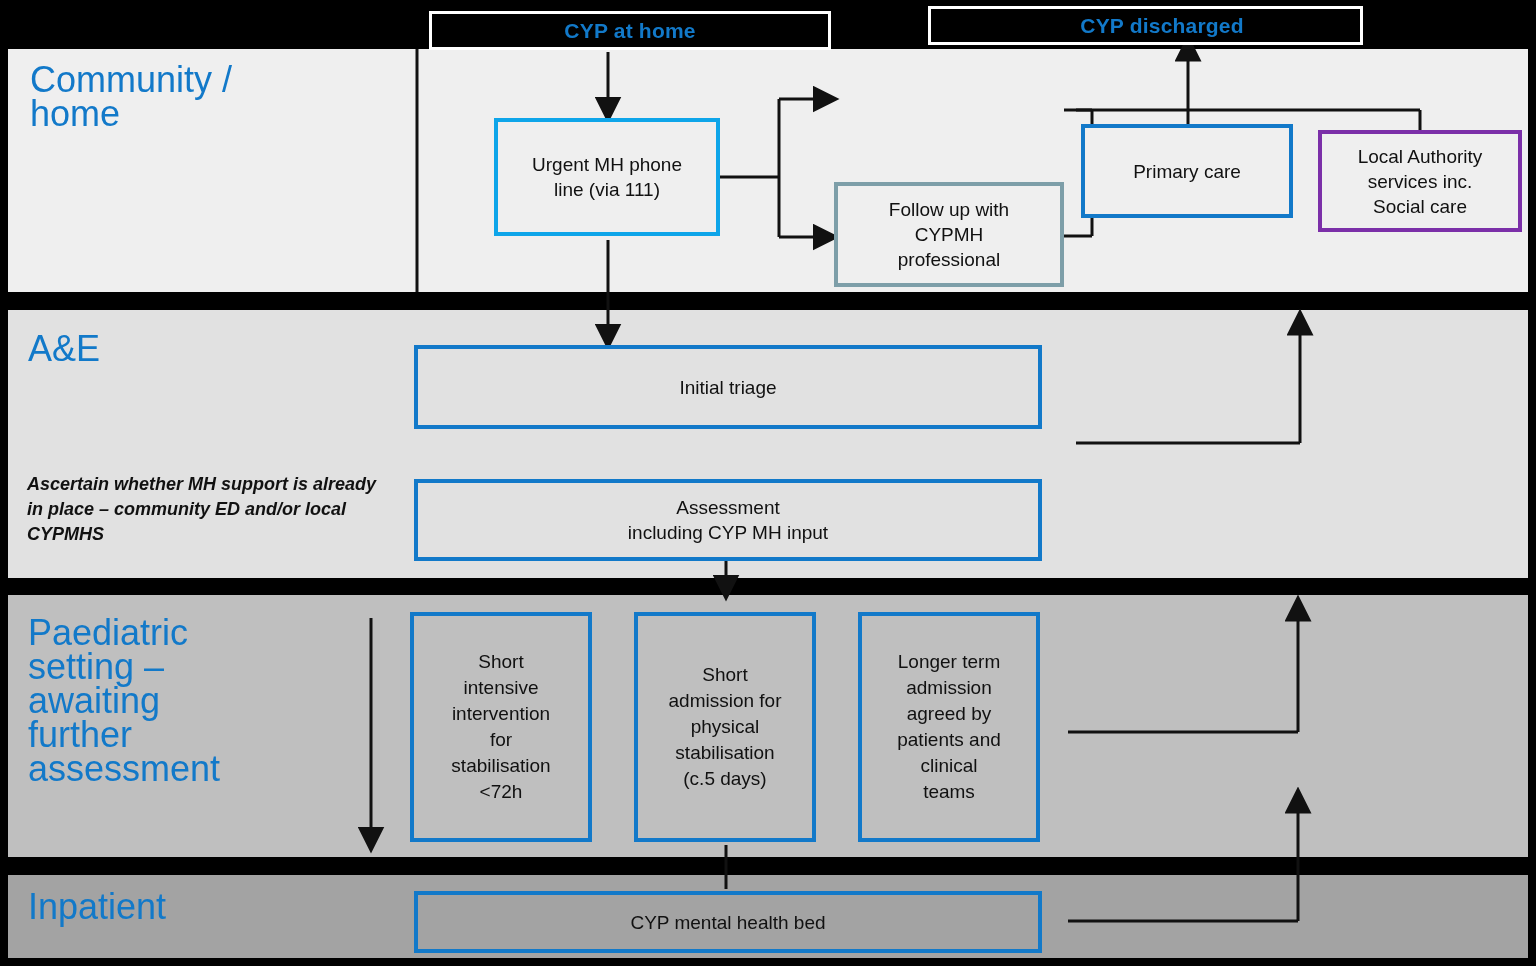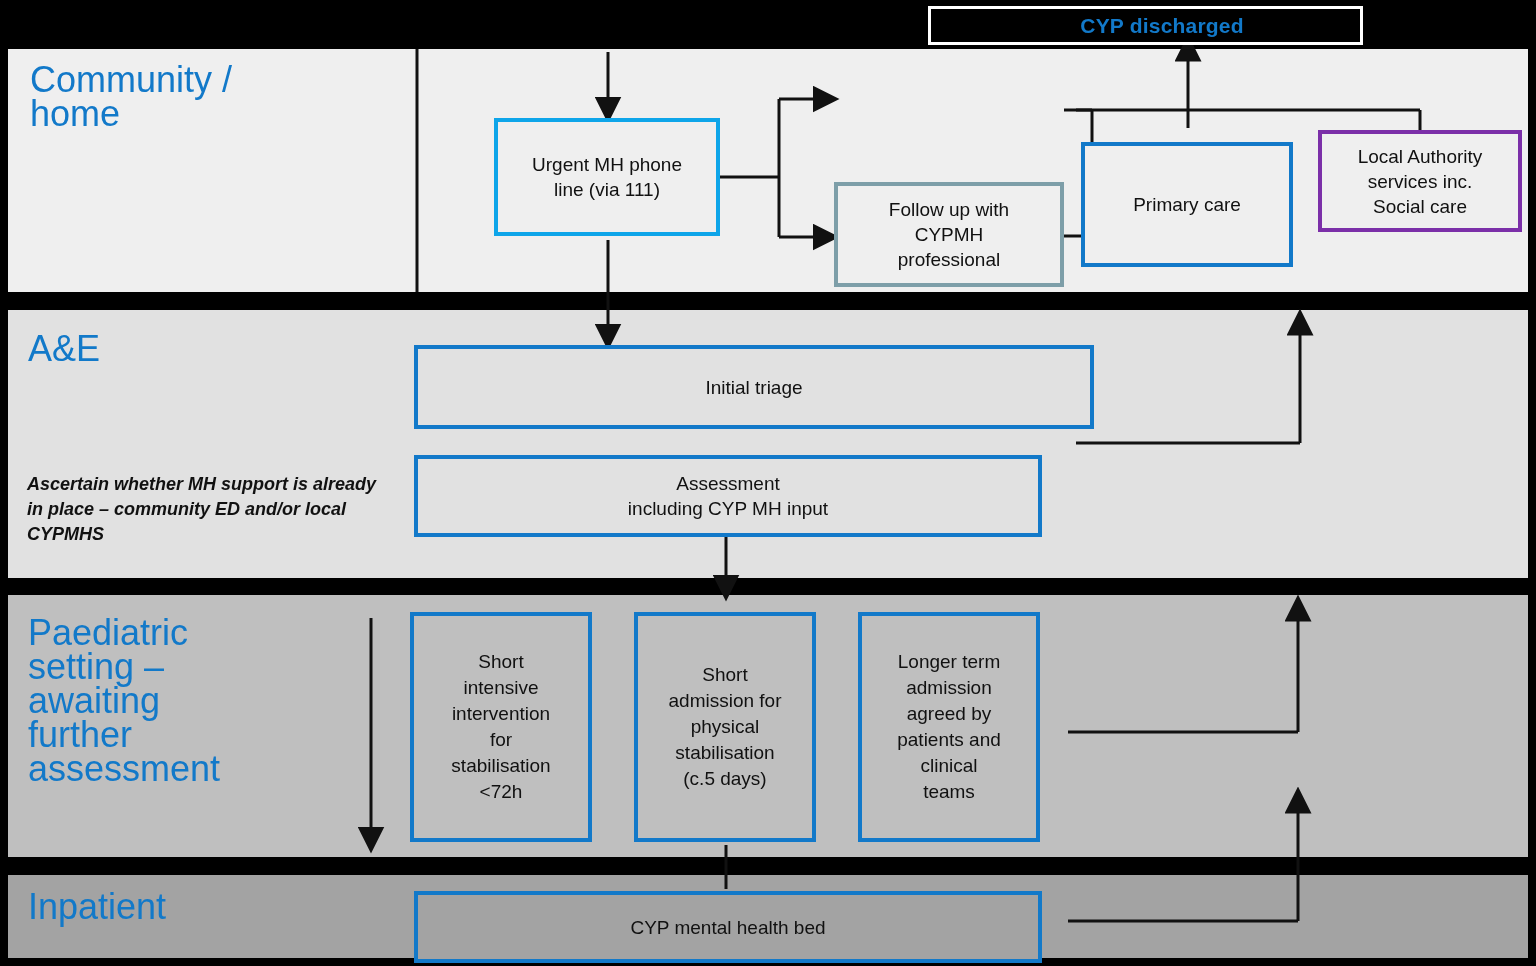--- a/index.html
+++ b/index.html
@@ -34,32 +34,32 @@
        justify-content:center;text-align:center;color:#111;font-size:19px;line-height:25px;
        box-sizing:border-box;}
   .bd-blue{border:4px solid #1279c9;}
   .bd-slate{border:4px solid #7d9ea8;}
   .bd-pale{border:4px solid #0ea5e9;}
   .bd-purple{border:4px solid #7b2fa8;}
 
   #box-phone{left:494px;top:118px;width:226px;height:118px;}
   #box-ced{left:834px;top:64px;width:230px;height:105px;}
   #box-follow{left:834px;top:182px;width:230px;height:105px;}
-  #box-primary{left:1081px;top:142px;width:212px;height:125px;}
+  #box-primary{left:1081px;top:124px;width:212px;height:94px;}
   #box-la{left:1318px;top:130px;width:204px;height:102px;}
 
-  #box-triage{left:414px;top:345px;width:680px;height:84px;background:#e1e1e1;}
-  #box-assess{left:414px;top:455px;width:628px;height:82px;background:#e1e1e1;}
+  #box-triage{left:414px;top:345px;width:628px;height:84px;background:#e1e1e1;}
+  #box-assess{left:414px;top:479px;width:628px;height:82px;background:#e1e1e1;}
 
   .paed-box{background:#bfbfbf;font-size:19px;line-height:26px;}
   #box-short-int{left:410px;top:612px;width:182px;height:230px;}
   #box-short-adm{left:634px;top:612px;width:182px;height:230px;}
   #box-longer{left:858px;top:612px;width:182px;height:230px;}
 
-  #box-bed{left:414px;top:891px;width:628px;height:72px;background:#a3a3a3;}
+  #box-bed{left:414px;top:891px;width:628px;height:62px;background:#a3a3a3;}
 
   
   svg#wires{position:absolute;left:0;top:0;width:1536px;height:966px;pointer-events:none;}
 </style>
 </head>
 <body>
 
 <div id="stage">
 
   <div class="band" id="band-community"></div>
@@ -110,20 +110,21 @@
       <line x1="1068" y1="732" x2="1298" y2="732"></line>
       <line x1="1298" y1="732" x2="1298" y2="608" marker-end="url(#ah)"></line>
 
       <line x1="726" y1="845" x2="726" y2="889"></line>
 
       <line x1="1068" y1="921" x2="1298" y2="921"></line>
       <line x1="1298" y1="921" x2="1298" y2="800" marker-end="url(#ah)"></line>
     </g>
   </svg>
 
+  <div class="tab" id="tab-home">CYP at home</div>
   <div class="tab" id="tab-disch">CYP discharged</div>
 
   <div class="box bd-pale" id="box-phone">Urgent MH phone<br>line (via 111)</div>
   <div class="box bd-slate" id="box-follow">Follow up with<br>CYPMH<br>professional</div>
   <div class="box bd-blue" id="box-primary">Primary care</div>
   <div class="box bd-purple" id="box-la">Local Authority<br>services inc.<br>Social care</div>
 
   <div class="box bd-blue" id="box-triage">Initial triage</div>
   <div class="box bd-blue" id="box-assess">Assessment<br>including CYP MH input</div>
 

